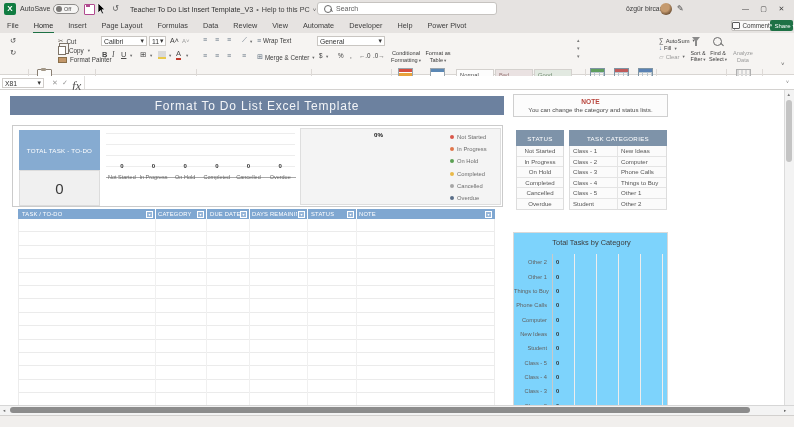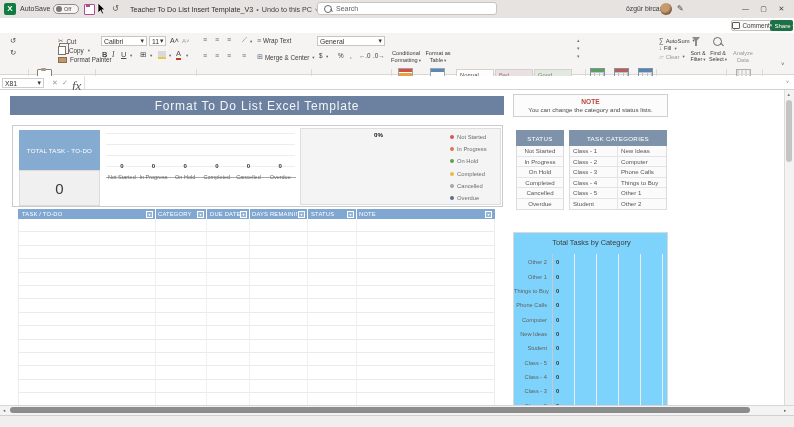--- a/index.html
+++ b/index.html
@@ -176,35 +176,50 @@
       <span class="as-state">Off</span>
     </div>
     <div class="ab icon-save"></div>
     <svg class="ab cursor-arrow" width="9" height="12" viewBox="0 0 9 12">
       <polygon points="1,0 1,10 3.5,7.5 5,11 6.5,10.3 5,6.8 8,6.8" fill="#000" stroke="#fff" stroke-width="0.7"></polygon>
     </svg>
     <span class="ab qat-undo">↺</span>
     <div class="ab doc-title f">
       <span>Teacher To Do List Insert Template_V3</span>
       <span class="doc-sep">•</span>
-      <span class="doc-status">Undo to this PC</span>
+      <span class="doc-status">Help to this PC</span>
       <span class="doc-chev">˅</span>
     </div>
     <div class="ab searchbox">
       <span class="mag"></span>
       <span class="search-text">Search</span>
     </div>
     <span class="ab user-name">özgür bircan</span>
     <div class="ab avatar"></div>
     <span class="ab ink">✎</span>
     <span class="ab winbtn" style="left:738px">—</span>
     <span class="ab winbtn" style="left:756px">▢</span>
     <span class="ab winbtn" style="left:774px">✕</span>
   </div>
 
+  <div class="ab tabsrow">
+
+  <span class="tab">File</span>
+      <span class="tab active">Home</span>
+      <span class="tab">Insert</span>
+      <span class="tab">Page Layout</span>
+      <span class="tab">Formulas</span>
+      <span class="tab">Data</span>
+      <span class="tab">Review</span>
+      <span class="tab">View</span>
+      <span class="tab">Automate</span>
+      <span class="tab">Developer</span>
+      <span class="tab">Help</span>
+      <span class="tab">Power Pivot</span>
+    </div>
   <div class="ab comments-btn">
     <span class="bubble"></span>
     <span>Comments</span>
   </div>
   <div class="ab share-btn" style="background-color: rgb(30, 113, 69);">
     <span>↗</span>
     <span>Share</span>
     <span>▾</span>
   </div>
 

